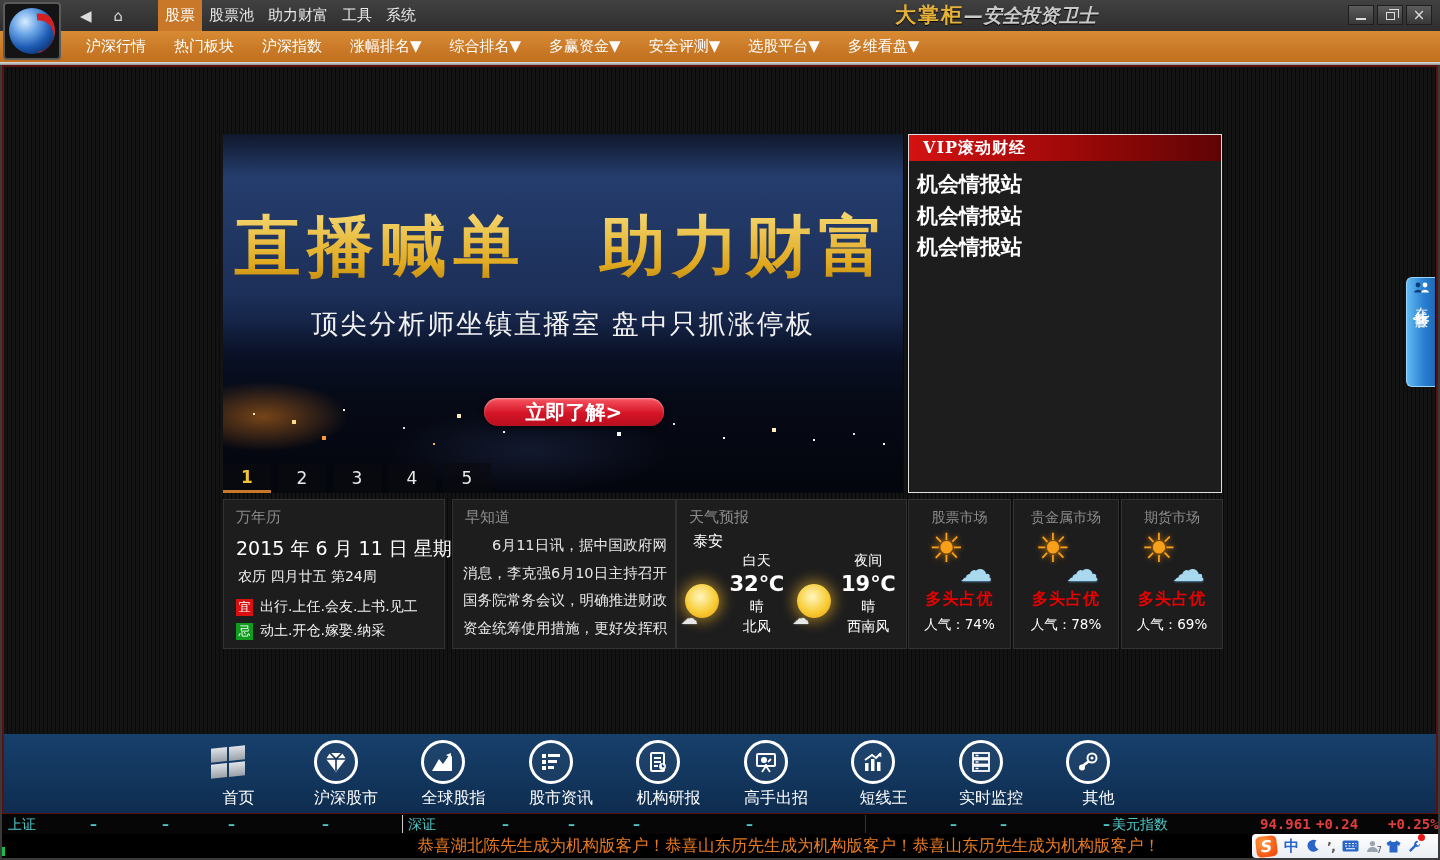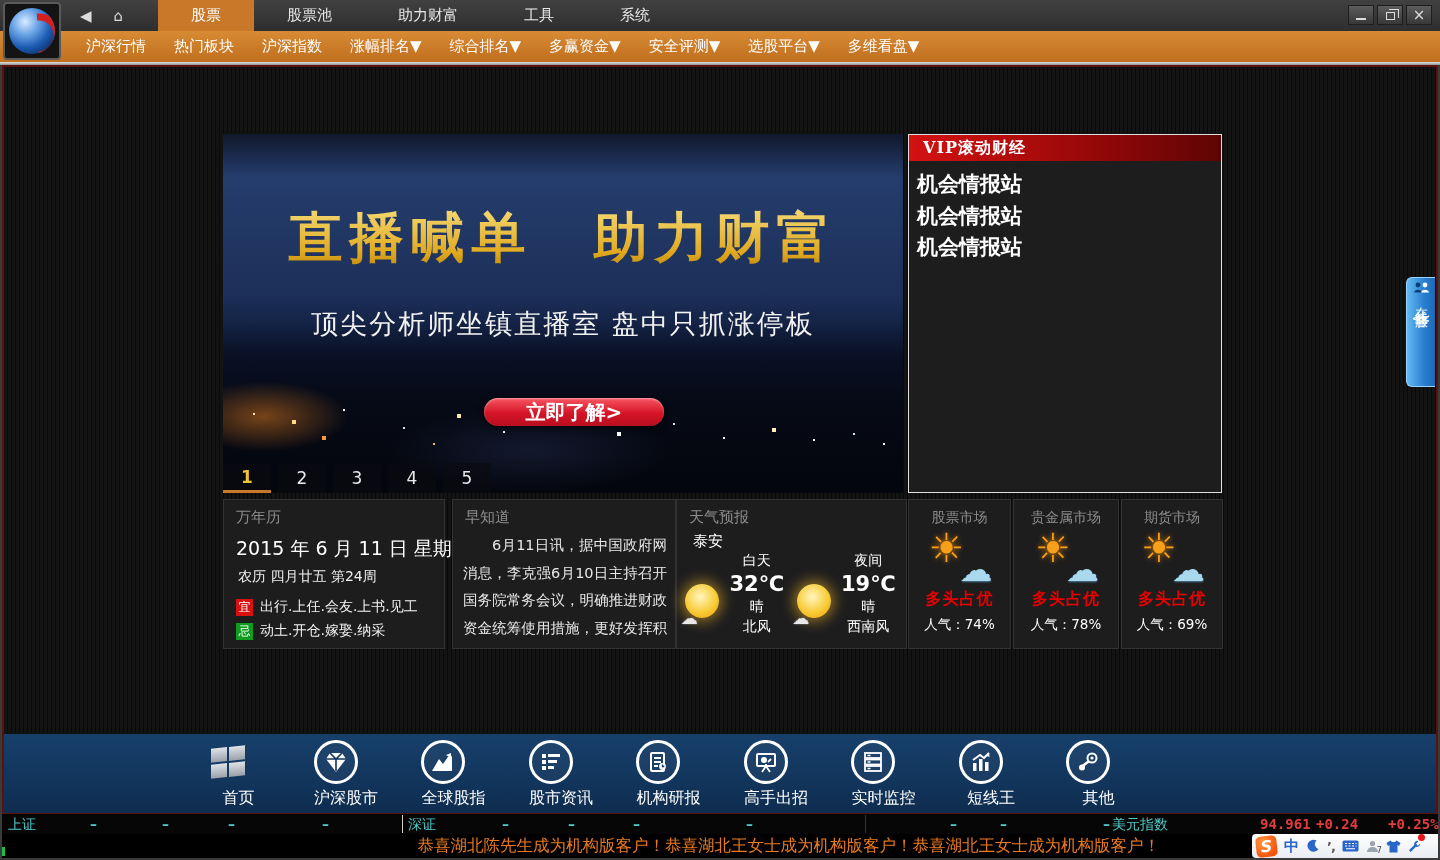--- a/index.html
+++ b/index.html
@@ -8,21 +8,21 @@
     font-family:"DejaVu Sans","Liberation Sans",sans-serif;}
 
   
   .titlebar{position:absolute;top:0;left:0;right:0;height:31px;background:linear-gradient(#414141,#2e2e2e);}
   .logo{position:absolute;top:2px;left:3px;width:58px;height:58px;background:#141414;border:2px solid #5a5a5a;border-radius:4px;z-index:20;display:flex;align-items:center;justify-content:center;}
   .sphere{width:46px;height:46px;border-radius:50%;background:radial-gradient(circle at 35% 30%,#d8ecff 0%,#6fa8e8 28%,#1d5cb4 58%,#062050 92%);position:relative;overflow:hidden;}
   .sphere::after{content:"";position:absolute;left:7px;top:5px;width:30px;height:32px;border:7px solid transparent;border-right-color:#d42020;border-top-color:#d42020;border-radius:50%;transform:rotate(40deg);}
   .navbtns{position:absolute;left:80px;top:0;height:31px;display:flex;gap:22px;align-items:center;}
   .navbtn{color:#dcdcdc;font-size:15px;cursor:default;}
   .tabs{position:absolute;left:158px;top:0;height:31px;display:flex;}
-  .tab{padding:0 33px;line-height:31px;font-size:15px;color:#e8e8e8;}
+  .tab{padding:0 7px;line-height:31px;font-size:15px;color:#e8e8e8;}
   .tab.active{background:#c87828;color:#fff;}
   .apptitle{position:absolute;left:895px;top:0;line-height:31px;white-space:nowrap;}
   .brand{font-size:21px;font-weight:bold;color:#e6b23a;text-shadow:0 1px 1px #000;letter-spacing:2px;}
   .brand-suffix{font-size:19px;font-weight:bold;font-style:italic;color:#c9c9c9;text-shadow:0 1px 1px #000;}
   .winbtns{position:absolute;right:8px;top:5px;display:flex;gap:3px;}
   .winbtn{width:26px;height:20px;background:linear-gradient(#5c5c5c,#383838);border:1px solid #1e1e1e;color:#ddd;
     display:flex;align-items:center;justify-content:center;font-size:15px;line-height:1;}
   .min-glyph{display:block;width:10px;height:2px;background:#ddd;margin-top:8px;}
   .restore-glyph{display:block;width:9px;height:8px;border:1px solid #ddd;position:relative;margin-top:2px;}
   .restore-glyph::before{content:"";position:absolute;left:2px;top:-4px;width:9px;height:8px;border:1px solid #ddd;border-left:none;border-bottom:none;}
@@ -33,21 +33,21 @@
   .silver-line{position:absolute;top:62px;left:0;right:0;height:3px;background:linear-gradient(#e3e3e3,#8f8f8f);}
 
   
   .main{position:absolute;top:65px;left:2px;right:2px;height:749px;border:2px solid #5c1010;
     background-color:#0d0d0d;
     background-image:repeating-linear-gradient(90deg,#131313 0 3px,#0a0a0a 3px 4px);}
 
   
   .banner{position:absolute;left:219px;top:67px;width:680px;height:359px;overflow:hidden;
     background:linear-gradient(180deg,#10182c 0%,#253d6d 12%,#1c2f58 45%,#0b1530 62%,#05080f 100%);}
-  .banner-title{position:absolute;top:68px;left:0;right:0;text-align:center;font-size:54px;font-weight:bold;letter-spacing:7px;
+  .banner-title{position:absolute;top:68px;left:0;right:0;text-align:center;font-size:66px;font-weight:bold;letter-spacing:7px;
     background:linear-gradient(#f8df7e,#e0a81e 70%,#b27d0a);-webkit-background-clip:text;background-clip:text;color:transparent;
     font-family:"DejaVu Serif","Liberation Serif",serif;}
   .banner-subtitle{position:absolute;top:172px;left:0;right:0;text-align:center;font-size:27px;color:#f2f2f2;letter-spacing:2px;}
   .city{position:absolute;left:0;right:0;bottom:0;height:170px;
     background:radial-gradient(ellipse 120px 50px at 6% 55%,rgba(255,140,30,.45),transparent 70%),
                radial-gradient(ellipse 200px 60px at 45% 75%,rgba(120,150,255,.12),transparent 70%),
                linear-gradient(180deg,rgba(8,12,26,0) 0%,rgba(6,9,20,.85) 45%,#04060e 100%);}
   .lights{position:absolute;left:30px;bottom:78px;width:2px;height:2px;background:#ffe9b0;
     box-shadow:40px 8px 0 1px #ffd98a, 90px -4px 0 0 #fff, 150px 14px 0 0 #cfe4ff, 205px 2px 0 1px #ffe9b0,
       250px 18px 0 0 #fff, 310px 6px 0 0 #ffe1a0, 365px 20px 0 1px #fff, 420px 10px 0 0 #d0e8ff,
@@ -154,20 +154,23 @@
       <span class="navbtn">◀</span>
       <span class="navbtn">⌂</span>
     </div>
     <div class="tabs">
       <div class="tab active">股票</div>
       <div class="tab">股票池</div>
       <div class="tab">助力财富</div>
       <div class="tab">工具</div>
       <div class="tab">系统</div>
     </div>
+    <div class="apptitle">
+      <span class="brand">大掌柜</span><span class="brand-suffix">—安全投资卫士</span>
+    </div>
     <div class="winbtns">
       <div class="winbtn">
           <span class="min-glyph"></span>
         </div>
       <div class="winbtn">
           <span class="restore-glyph"></span>
         </div>
       <div class="winbtn">×</div>
     </div>
   </div>
@@ -347,39 +350,39 @@
               <rect x="3" y="4" width="18" height="12" rx="1" fill="none" stroke="#fff" stroke-width="2"></rect>
               <circle cx="10" cy="10" r="3" fill="#fff"></circle>
               <path d="M14 12 l3 -3 M12 16 l-4 6 M12 16 l4 6 M12 14 v4" stroke="#fff" stroke-width="1.8" fill="none"></path>
             </svg>
         </div>
         <div class="nlabel">高手出招</div>
       </div>
       <div class="navitem">
         <div class="icircle">
           <svg width="24" height="24" viewBox="0 0 24 24">
-              <rect x="4" y="3" width="16" height="5" fill="none" stroke="#fff" stroke-width="1.8"></rect>
-              <rect x="4" y="9.5" width="16" height="5" fill="none" stroke="#fff" stroke-width="1.8"></rect>
-              <rect x="4" y="16" width="16" height="5" fill="none" stroke="#fff" stroke-width="1.8"></rect>
-              <path d="M6.5 5.5 h3 M6.5 12 h3 M6.5 18.5 h3" stroke="#fff" stroke-width="1.4"></path>
-            </svg>
-        </div>
-        <div class="nlabel">实时监控</div>
-      </div>
-      <div class="navitem">
-        <div class="icircle">
-          <svg width="24" height="24" viewBox="0 0 24 24">
               <rect x="4" y="13" width="3.5" height="8" fill="#fff"></rect>
               <rect x="10" y="9" width="3.5" height="12" fill="#fff"></rect>
               <rect x="16" y="12" width="3.5" height="9" fill="#fff"></rect>
               <path d="M4 10 L11 5 L15 8 L20 3" stroke="#fff" stroke-width="2" fill="none"></path>
               <path d="M20 3 l0.5 4 -4 -1.5 z" fill="#fff"></path>
             </svg>
         </div>
         <div class="nlabel">短线王</div>
+      </div>
+      <div class="navitem">
+        <div class="icircle">
+          <svg width="24" height="24" viewBox="0 0 24 24">
+              <rect x="4" y="3" width="16" height="5" fill="none" stroke="#fff" stroke-width="1.8"></rect>
+              <rect x="4" y="9.5" width="16" height="5" fill="none" stroke="#fff" stroke-width="1.8"></rect>
+              <rect x="4" y="16" width="16" height="5" fill="none" stroke="#fff" stroke-width="1.8"></rect>
+              <path d="M6.5 5.5 h3 M6.5 12 h3 M6.5 18.5 h3" stroke="#fff" stroke-width="1.4"></path>
+            </svg>
+        </div>
+        <div class="nlabel">实时监控</div>
       </div>
       <div class="navitem">
         <div class="icircle">
           <svg width="26" height="26" viewBox="0 0 26 26">
               <circle cx="17" cy="9" r="4.5" fill="none" stroke="#fff" stroke-width="2"></circle>
               <circle cx="17" cy="9" r="1.6" fill="#fff"></circle>
               <path d="M13.5 12.5 L7 17.5" stroke="#fff" stroke-width="2.6"></path>
               <circle cx="7" cy="18.5" r="3" fill="#fff"></circle>
             </svg>
         </div>
@@ -405,21 +408,21 @@
     <span class="s-dash" style="left:998px">–</span>
     <span class="s-dash" style="left:1101px">–</span>
     <span class="s-label" style="left:1110px">美元指数</span>
     <span class="s-num" style="left:1258px">94.961</span>
     <span class="s-num" style="left:1314px">+0.24</span>
     <span class="s-num" style="left:1386px">+0.25%</span>
   </div>
 
   <div class="ticker">
     <span class="green-dot"></span>
-    <span class="ticker-text">恭喜湖北陈先生成为机构版客户！恭喜湖北王女士成为机构版客户！恭喜湖北王女士成为机构版客户！</span>
+    <span class="ticker-text">恭喜湖北陈先生成为机构版客户！恭喜山东历先生成为机构版客户！恭喜山东历先生成为机构版客户！</span>
     <div class="ime">
       <span class="sogou-s">S</span>
       <span class="zh">中</span>
       <span>
           <svg width="14" height="14" viewBox="0 0 14 14">
             <path d="M10.5 1.5 A6 6 0 1 0 12.5 10 A5 5 0 0 1 10.5 1.5 Z" fill="#2a66c8"></path>
           </svg>
         </span>
       <span class="punct">’,</span>
       <span>

